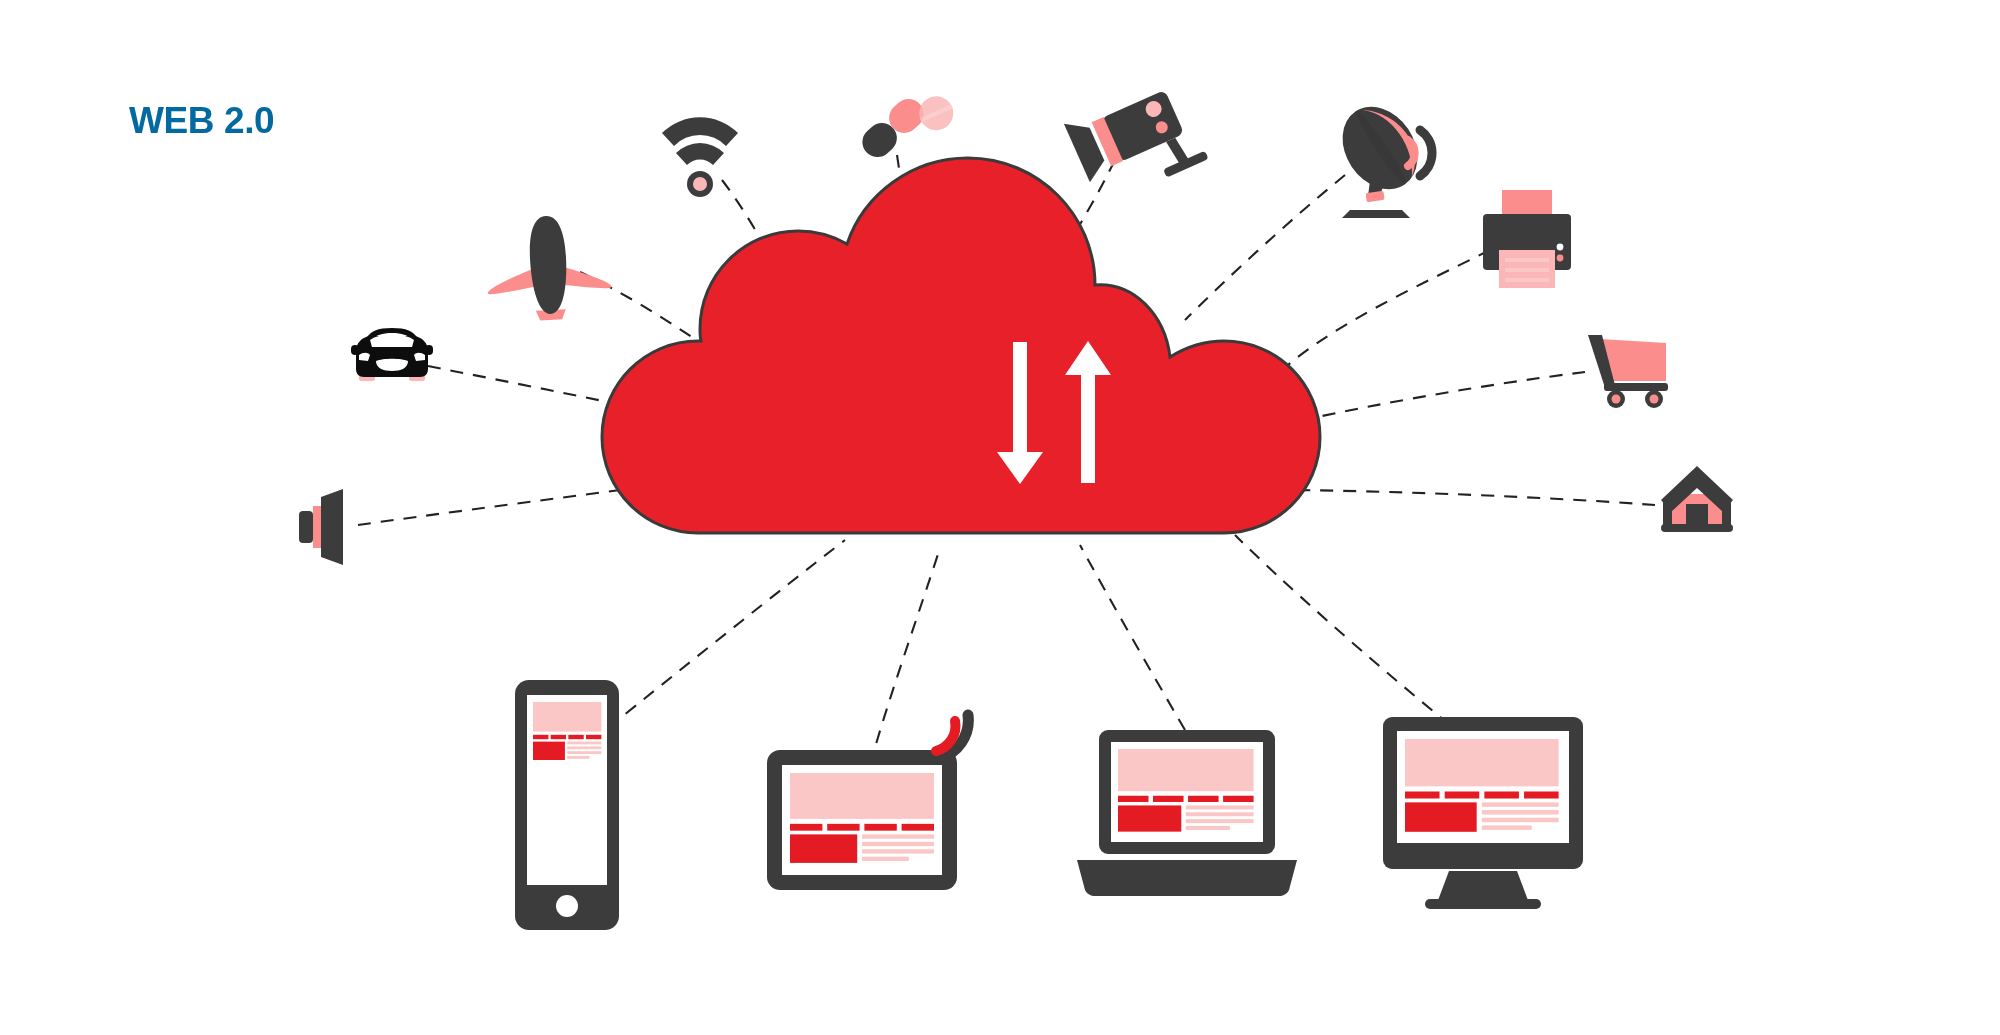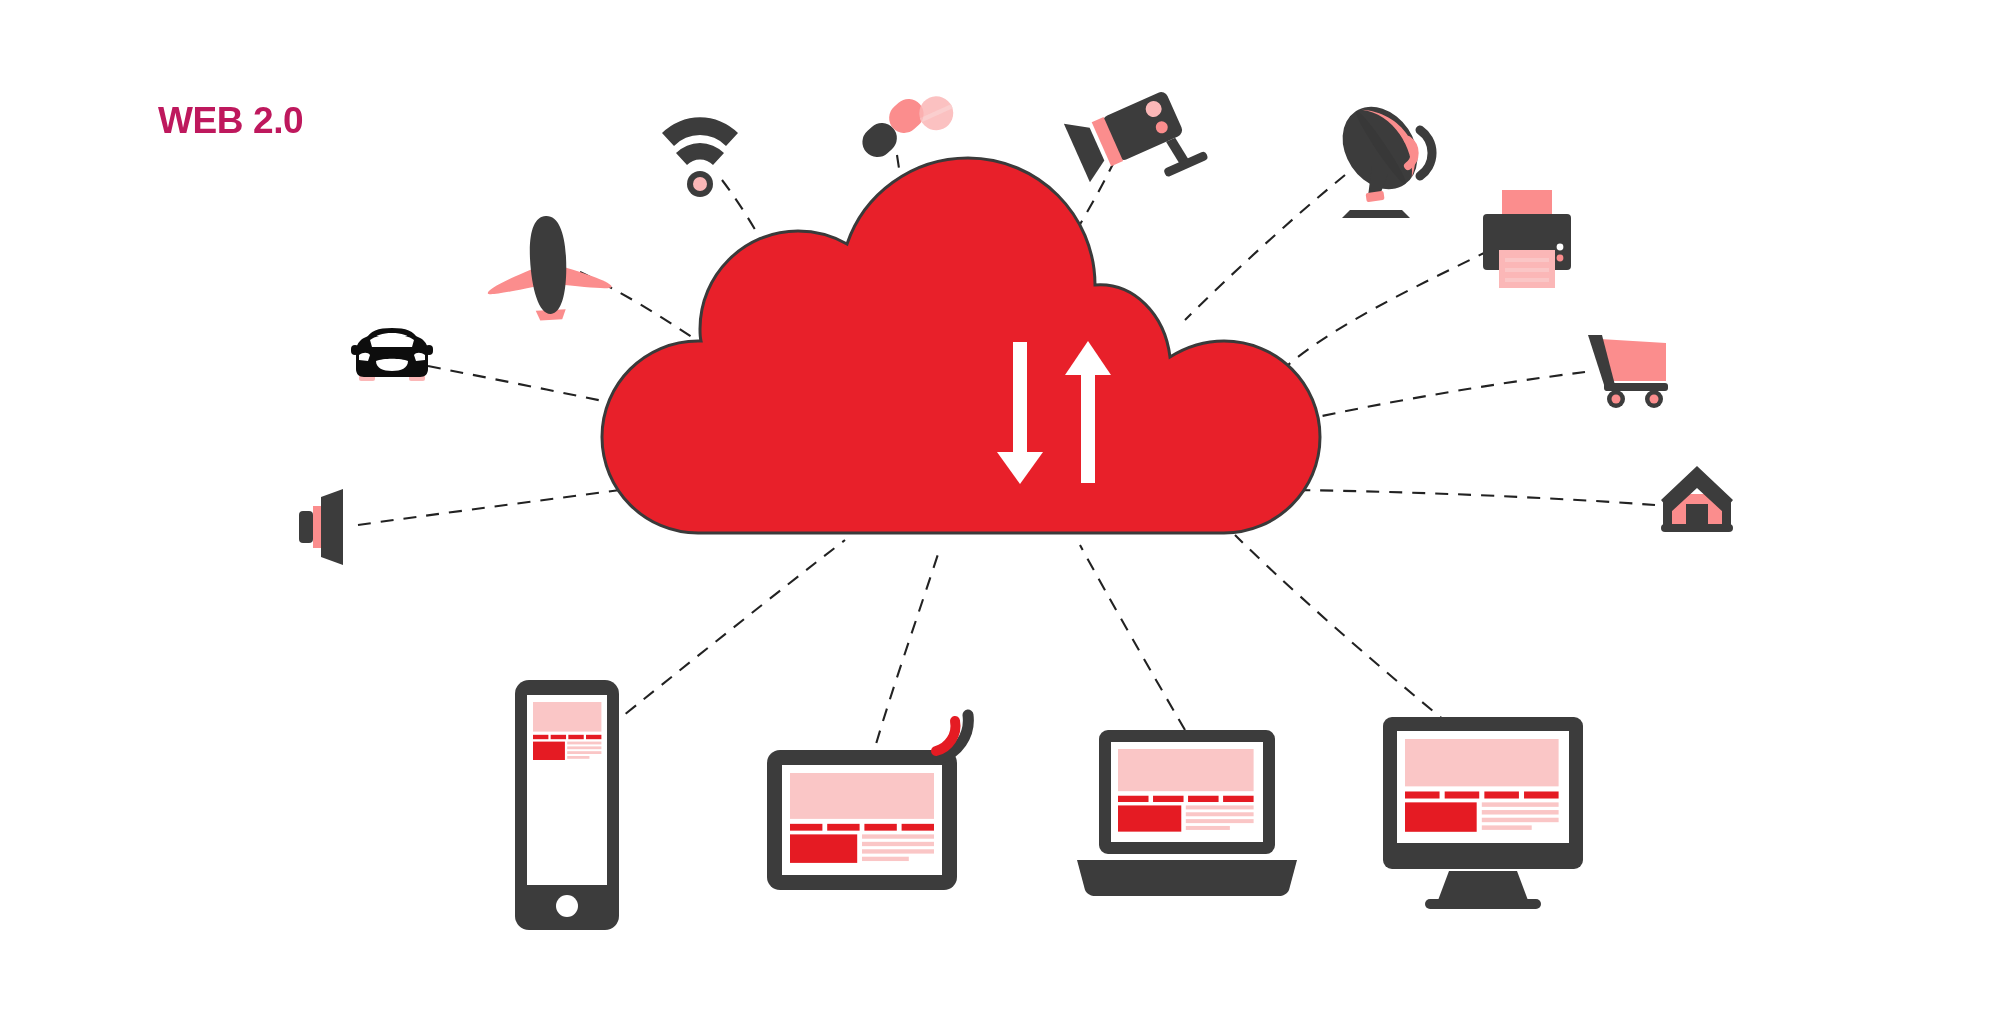--- a/index.html
+++ b/index.html
@@ -20,27 +20,27 @@
   }
   #diagram-svg {
     position: absolute;
     top: 0; left: 0;
     width: 2000px;
     height: 1035px;
     display: block;
   }
   #title-label {
     position: absolute;
-    left: 158px;
+    left: 129px;
     top: 100px;
     font-family: "Liberation Sans", sans-serif;
     font-weight: bold;
     font-size: 37px;
     letter-spacing: -0.4px;
-    color: #be185d;
+    color: #0369a1;
     white-space: nowrap;
     user-select: none;
   }
 </style>
 </head>
 <body>
 
 <div id="stage">
 
   <div id="title-label">WEB 2.0</div>

